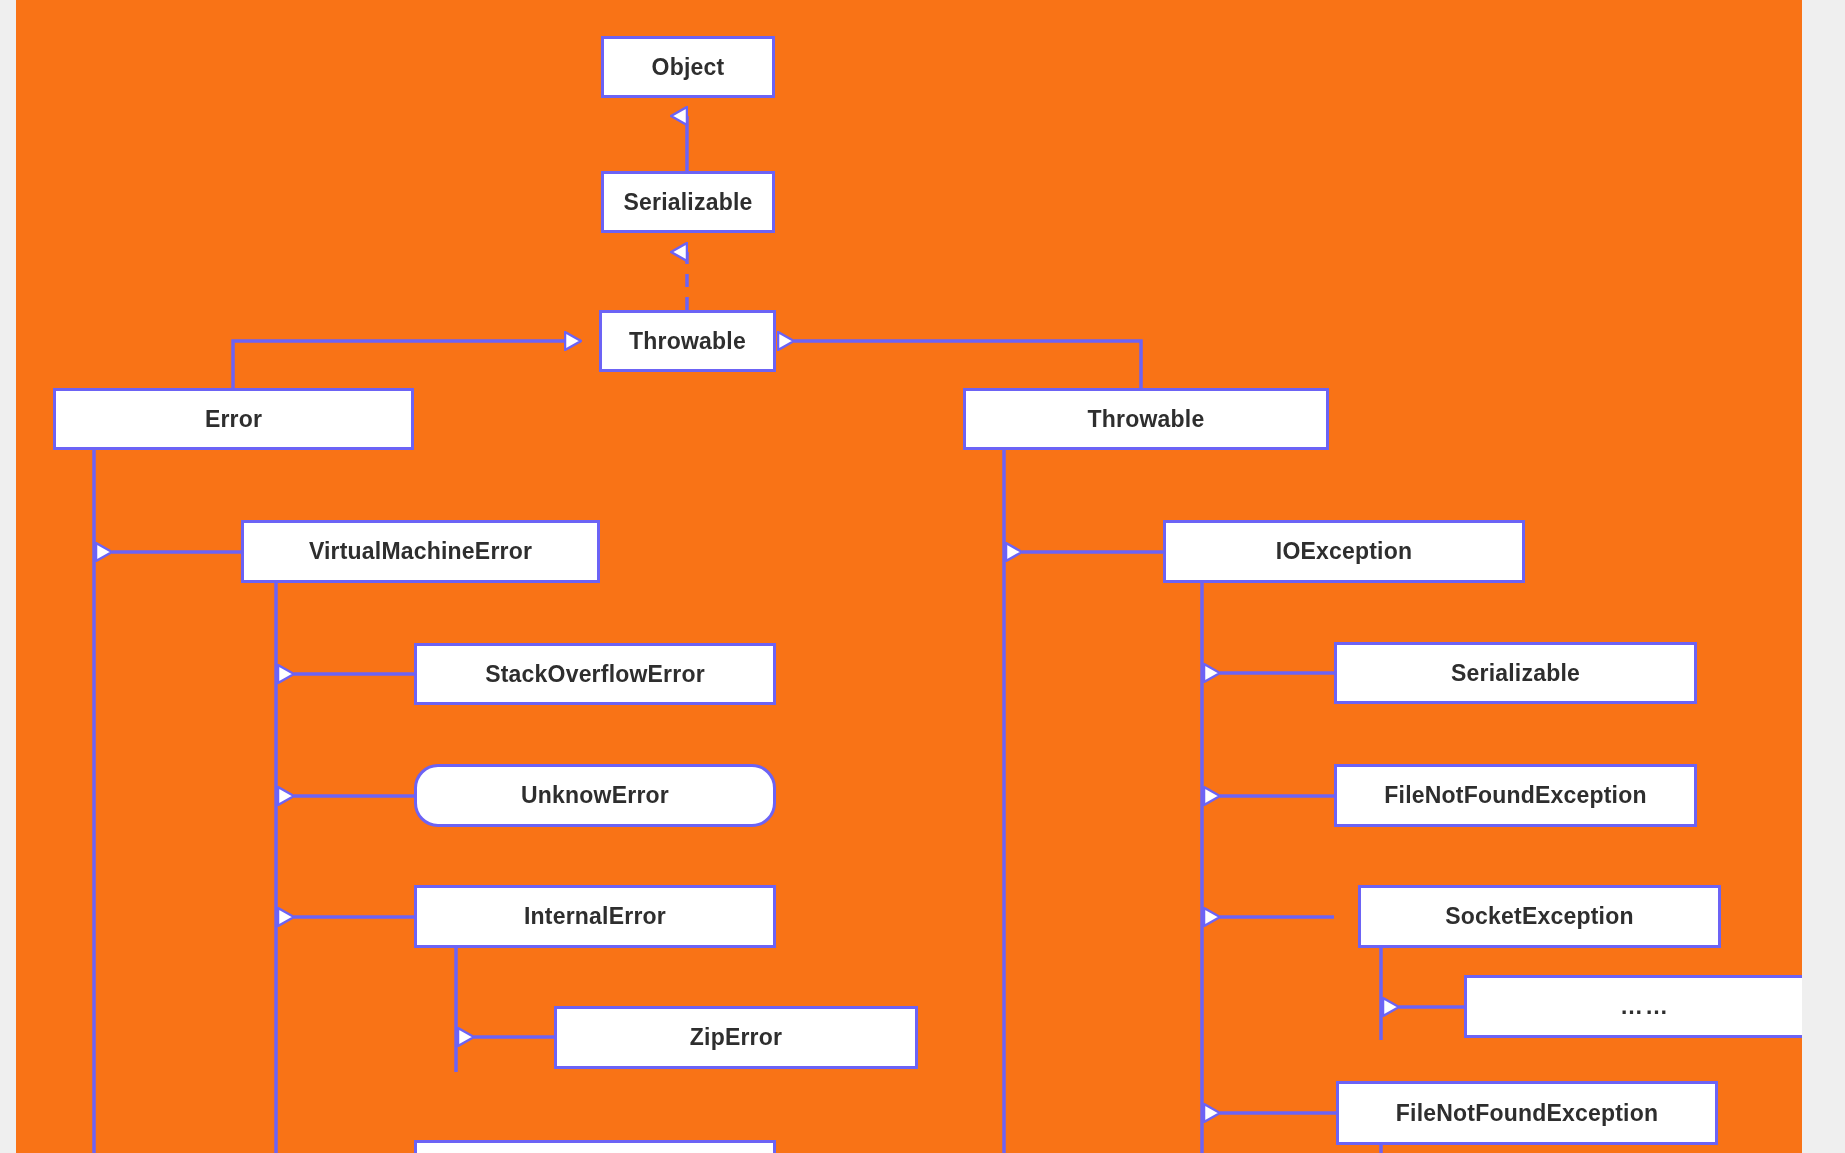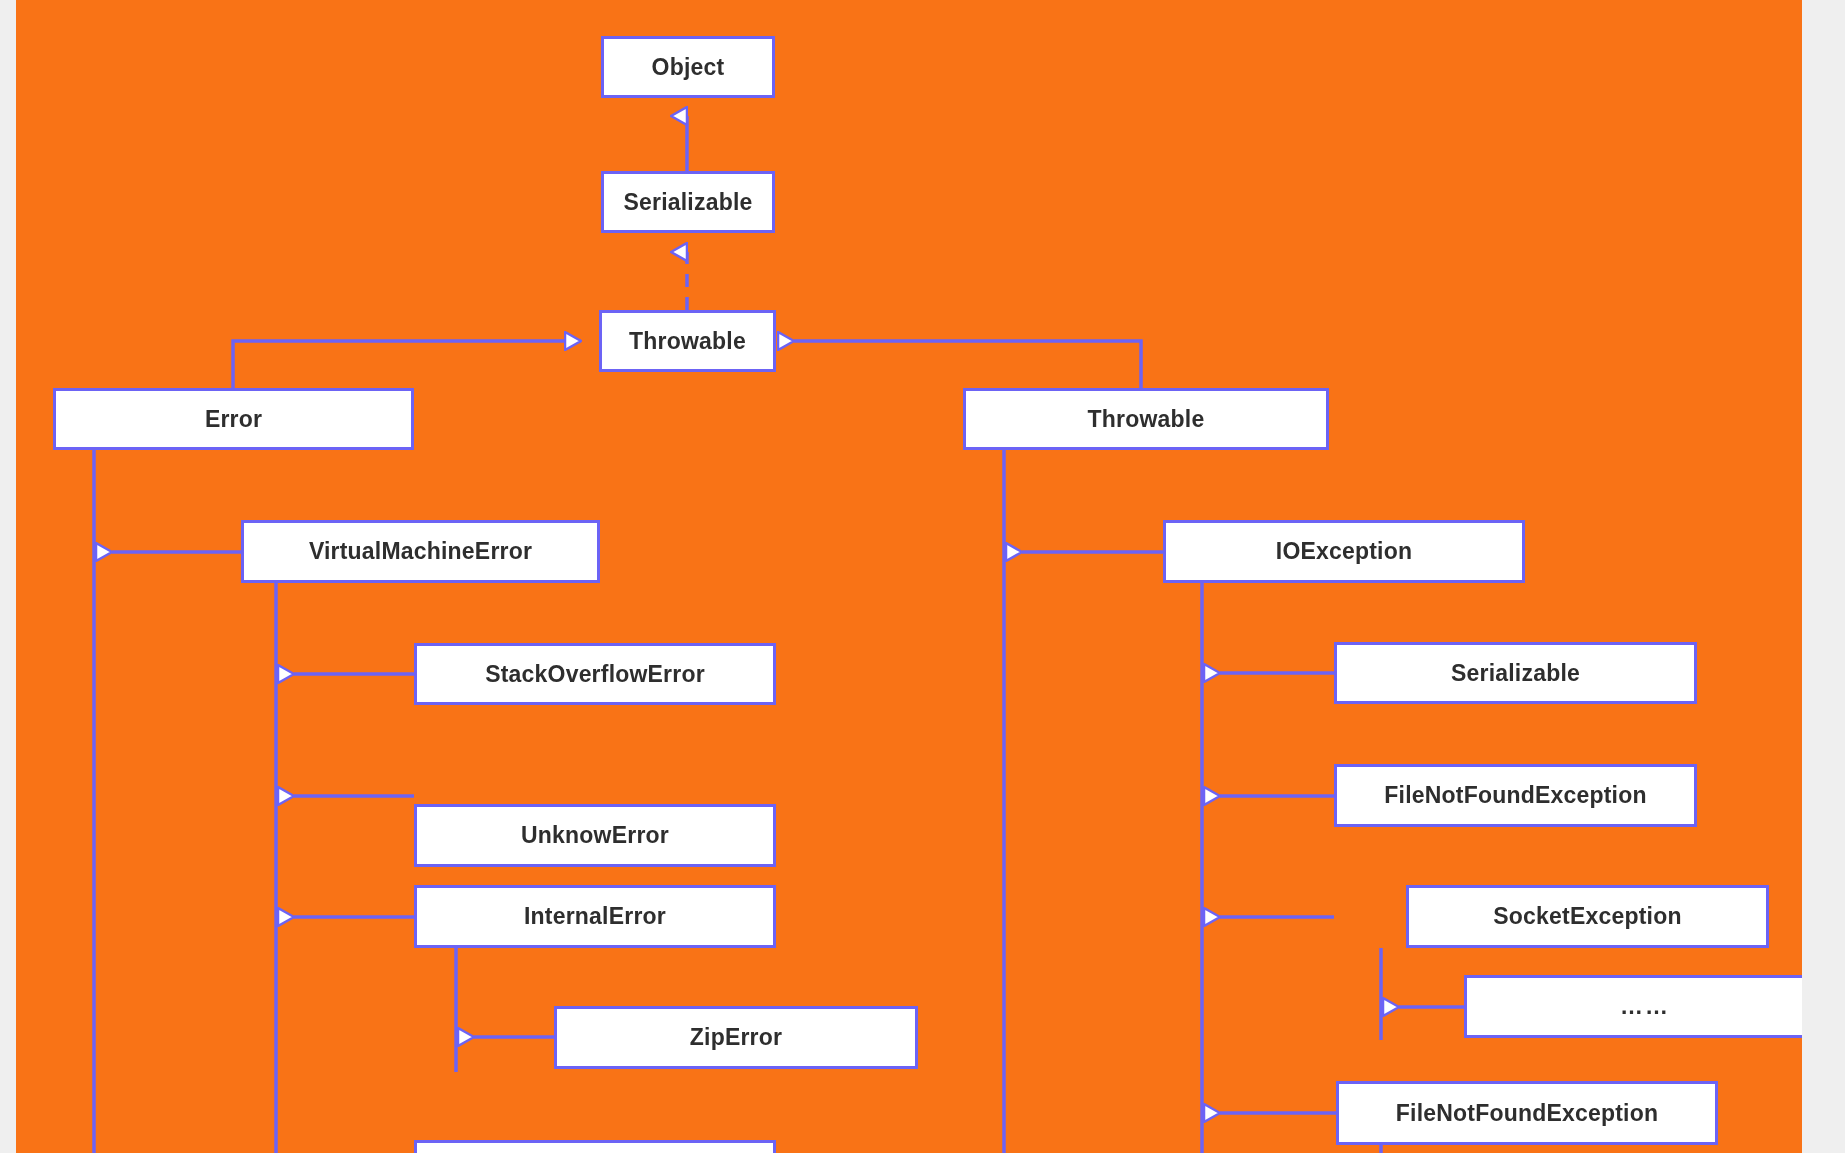--- a/index.html
+++ b/index.html
@@ -130,33 +130,33 @@
   </div>
 
   <div class="node" style="left:398px;top:643px;width:362px;height:62px;">
     <span>StackOverflowError</span>
   </div>
 
   <div class="node" style="left:1318px;top:642px;width:363px;height:62px;">
     <span>Serializable</span>
   </div>
 
-  <div class="node" style="left:398px;top:804px;width:362px;height:63px;">
+  <div class="node" style="left:398px;top:764px;width:362px;height:63px;border-radius:24px;">
     <span>UnknowError</span>
   </div>
 
   <div class="node" style="left:1318px;top:764px;width:363px;height:63px;align-items:center;">
     <span>FileNotFoundException</span>
   </div>
 
   <div class="node" style="left:398px;top:885px;width:362px;height:63px;">
     <span>InternalError</span>
   </div>
 
-  <div class="node" style="left:1390px;top:885px;width:363px;height:63px;justify-content:center;">
+  <div class="node" style="left:1342px;top:885px;width:363px;height:63px;justify-content:center;">
     <span>SocketException</span>
   </div>
 
   <div class="node" style="left:538px;top:1006px;width:364px;height:63px;">
     <span>ZipError</span>
   </div>
 
   <div class="node ellipsis" style="left:1448px;top:975px;width:362px;height:63px;">
     <span>……</span>
   </div>

